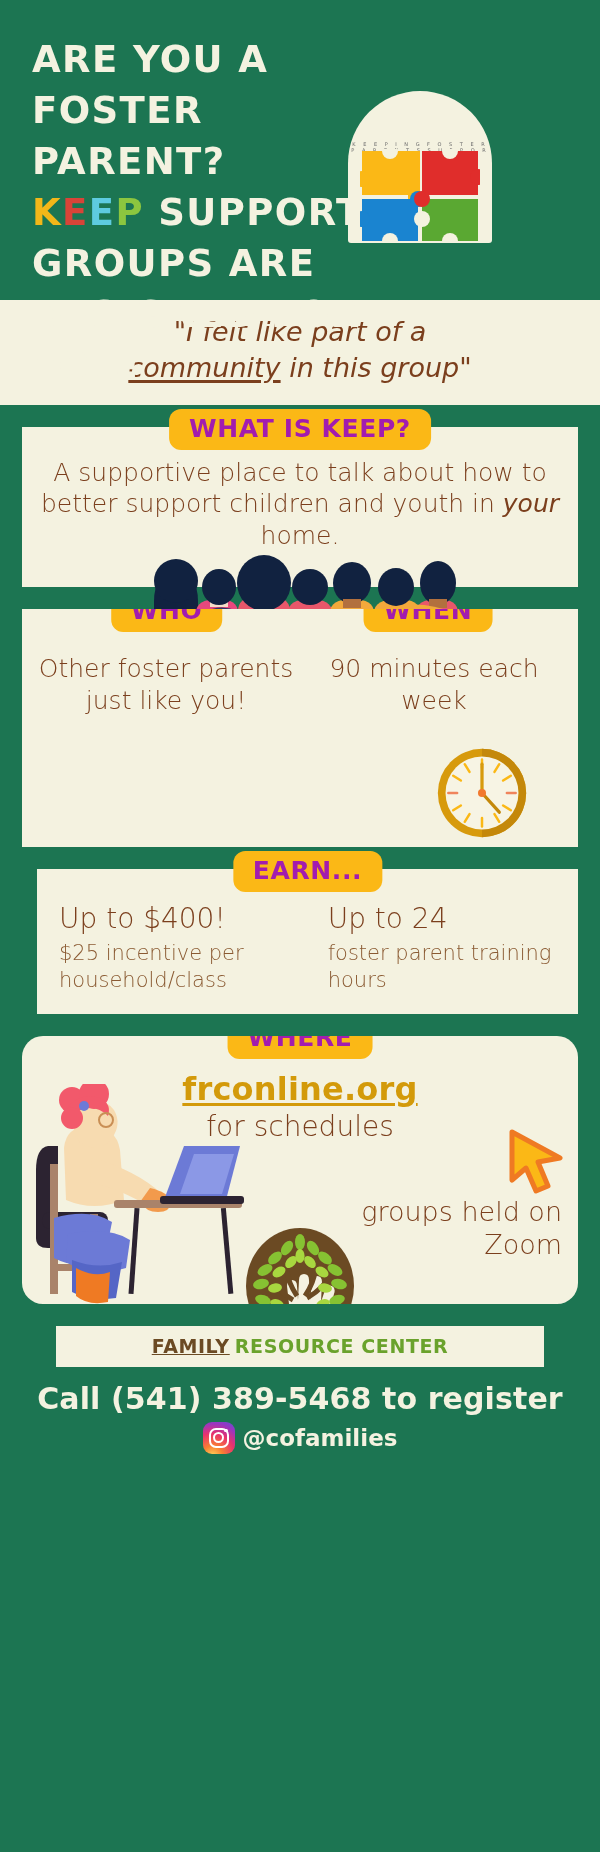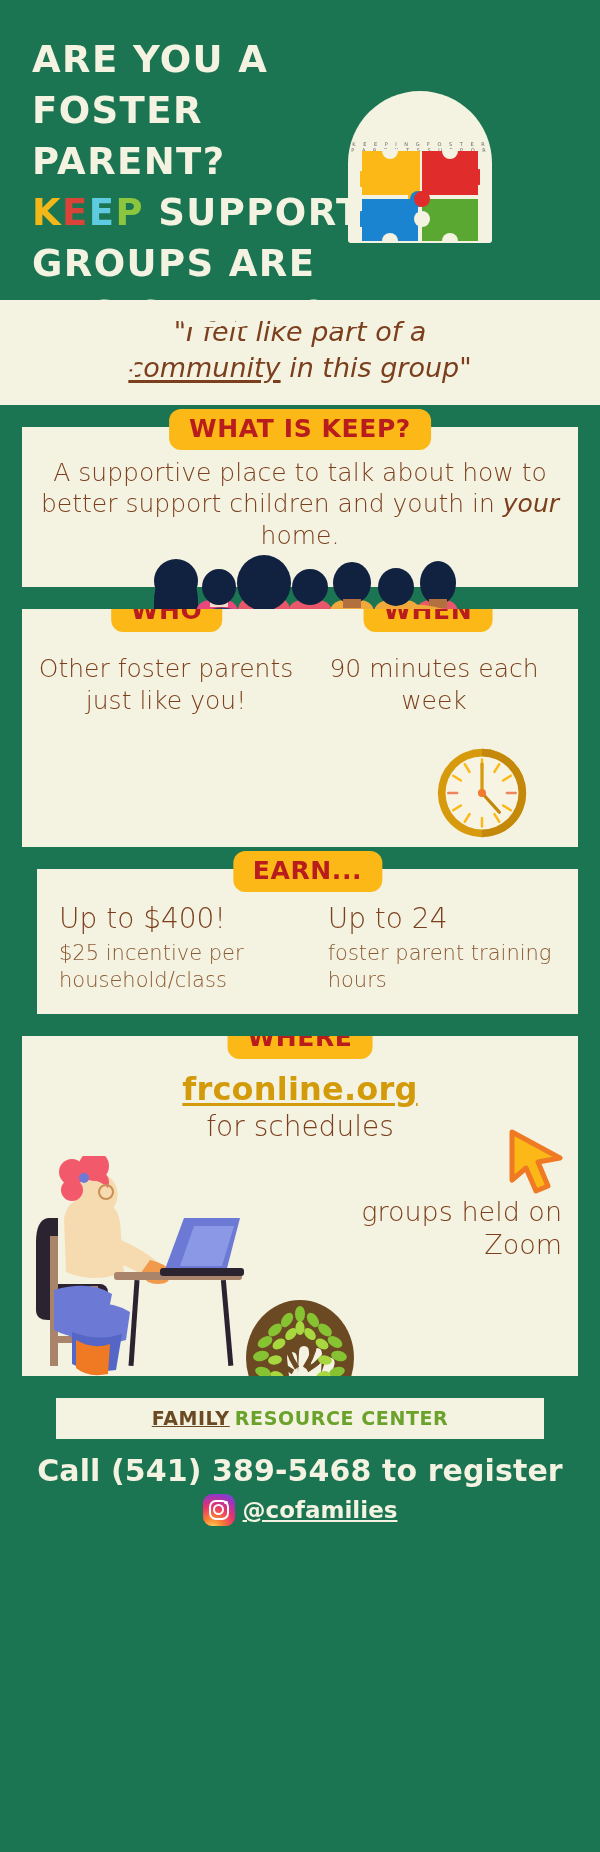--- a/index.html
+++ b/index.html
@@ -55,21 +55,21 @@
   }
   .quote-band .qu { text-decoration:underline; text-decoration-thickness:3px; text-underline-offset:3px; }
 
   
   .section { position:relative; padding:0 22px; }
   .card {
     position:relative; background:#f4f2e0; margin-top:22px;
   }
   .pill {
     position:absolute; top:-18px; left:50%; transform:translateX(-50%);
-    background:#fbb816; color:#b91c1c;
+    background:#fbb816; color:#a21caf;
     font-weight:bold; font-size:25px; letter-spacing:0.6px;
     padding:5px 20px 7px; border-radius:12px; white-space:nowrap;
     z-index:6;
   }
   .pill.left { left:26%; }
   .pill.right { left:73%; }
 
   .body-text {
     color:#7b3f1d; text-align:center;
     font-family:"DejaVu Sans", sans-serif;
@@ -90,21 +90,21 @@
 
   
   .card-earn { padding:34px 16px 20px;margin-left:15px; }
   .earn-row { display:flex; }
   .earn-l { width:52%; text-align:left; padding-left:6px; }
   .earn-r { width:48%; text-align:left; padding-left:10px; }
   .earn-big { color:#7b3f1d; font-size:28px; line-height:1.15; font-weight:300; }
   .earn-small { color:#8a5a32; font-size:21px; line-height:1.3; font-weight:300; margin-top:4px; }
 
   
-  .card-where { padding:34px 12px 16px; height:340px; overflow:hidden; }
+  .card-where { padding:34px 12px 16px; height:268px; overflow:hidden;border-radius:21px; }
   .url {
     display:block; text-align:center; color:#d39a0a;
     font-size:32px; font-weight:bold; letter-spacing:0.2px;
     text-decoration:underline; text-decoration-thickness:3px; text-underline-offset:3px;
   }
   .for-sched { text-align:center; color:#7b3f1d; font-size:28px; font-weight:300; margin-top:2px; }
   .zoom-text { position:absolute; right:16px; top:160px; width:230px; text-align:right;
                color:#7b3f1d; font-size:27px; line-height:1.2; font-weight:300; }
   .cursor { position:absolute; right:12px; top:92px; width:62px; height:66px; }
   .desk { position:absolute; left:6px; bottom:0px; width:250px; height:220px; }
@@ -122,21 +122,21 @@
   
   .footer { text-align:center; padding:14px 10px 10px; }
   .call { color:#f4f2e0; font-weight:bold; font-size:30px; letter-spacing:0.1px; }
   .ig-row { display:flex; align-items:center; justify-content:center; gap:8px; margin-top:6px; }
   .ig-icon { width:32px; height:32px; border-radius:9px; position:relative;
              background:radial-gradient(circle at 30% 107%, #fdd85d 0%, #f98032 25%, #e8326d 55%, #9a35c0 80%, #5e52d6 100%); }
   .ig-icon i { position:absolute; inset:6px; border:2.6px solid #fff; border-radius:7px; }
   .ig-icon b { position:absolute; left:10px; top:10px; width:11px; height:11px;
                border:2.6px solid #fff; border-radius:50%; }
   .ig-icon u { position:absolute; right:7px; top:6.5px; width:3.2px; height:3.2px; background:#fff; border-radius:50%; }
-  .handle { color:#f4f2e0; font-weight:bold; font-size:23px;text-decoration:underline; }
+  .handle { color:#f4f2e0; font-weight:bold; font-size:23px; }
 </style>
 </head>
 <body>
 
 <div class="poster">
 
   <div class="header">
     <div class="headline">
       <div>Are you a foster</div>
       <div>parent?</div>

